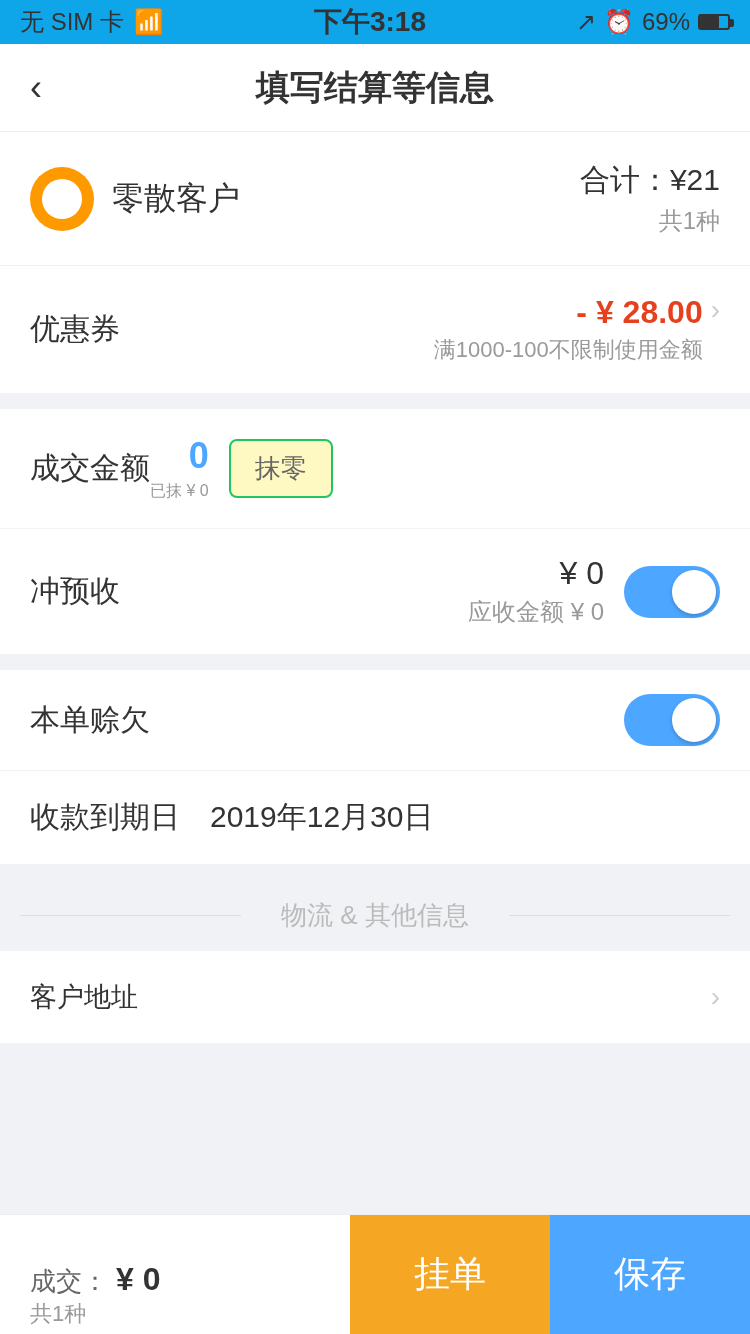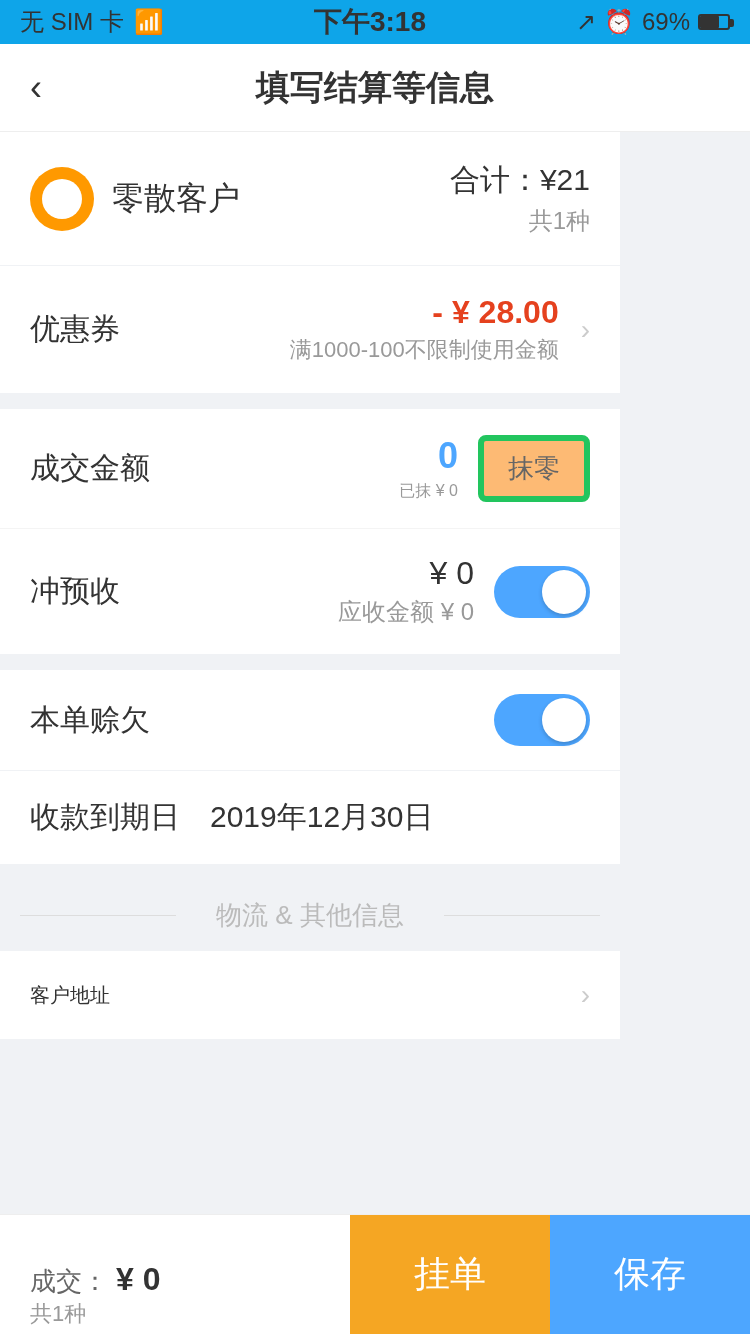--- a/index.html
+++ b/index.html
@@ -50,21 +50,21 @@
       cursor: pointer;
     }
     .nav-title {
       font-size: 34px;
       font-weight: 600;
       color: #333;
     }
 
     
     .content {
-      width: 620px;
+      width: 750px;
       background: #f0f2f5;
       padding-bottom: 140px;
     }
 
     
     .card {
       background: #fff;
       margin-bottom: 16px;
     }
 
@@ -98,47 +98,47 @@
 
     
     .coupon-row {
       display: flex;
       align-items: center;
       justify-content: space-between;
       padding: 28px 30px;
       border-top: 1px solid #f0f2f5;
     }
     .coupon-label { font-size: 30px; color: #333; }
-    .coupon-right { display: flex; align-items: center; gap: 22px; }
+    .coupon-right { display: flex; gap: 8px; }
     .coupon-info { text-align: right; }
     .coupon-amount { font-size: 32px; color: #e5411e; font-weight: 600; }
     .coupon-desc { font-size: 22px; color: #999; margin-top: 4px; }
     .chevron-right {
       font-size: 28px;
       color: #ccc;
     }
 
     
     .section-row {
       display: flex;
       align-items: center;
-      justify-content: space-between;
+      justify-content: flex-start;
       padding: 26px 30px;
       border-bottom: 1px solid #f4f4f4;
     }
     .row-label { font-size: 30px; color: #333; }
     .amount-blue { font-size: 36px; color: #4DA6FF; font-weight: 600; }
     .amount-sub { font-size: 16px; color: #999; margin-top: 4px; }
     .btn-round-zero {
-      border: 6px solid #22c55e;
+      border: 2px solid #22c55e;
       border-radius: 8px;
       padding: 10px 24px;
       font-size: 26px;
       color: #666;
-      background: #fdba74;
+      background: #fef9c3;
       cursor: pointer;
     }
     .row-right-inline {
       display: flex;
       align-items: center;
       gap: 20px;
     }
     .amount-col { text-align: right; }
 
     
@@ -204,21 +204,21 @@
     .logistics-line { flex: 1; height: 1px; background: #ddd; margin: 0 20px; }
     .logistics-text { font-size: 26px; color: #bbb; }
 
     
     .address-row {
       display: flex;
       align-items: center;
       justify-content: space-between;
       padding: 28px 30px;
     }
-    .address-label { font-size: 20px; color: #333; flex-shrink: 0; margin-right: 30px; }
+    .address-label { font-size: 27px; color: #333; flex-shrink: 0; margin-right: 30px; }
     .address-value { font-size: 28px; color: #333; flex: 1; }
 
     
     .bottom-bar {
       position: fixed;
       bottom: 0;
       left: 0;
       width: 750px;
       height: 120px;
       background: #fff;

